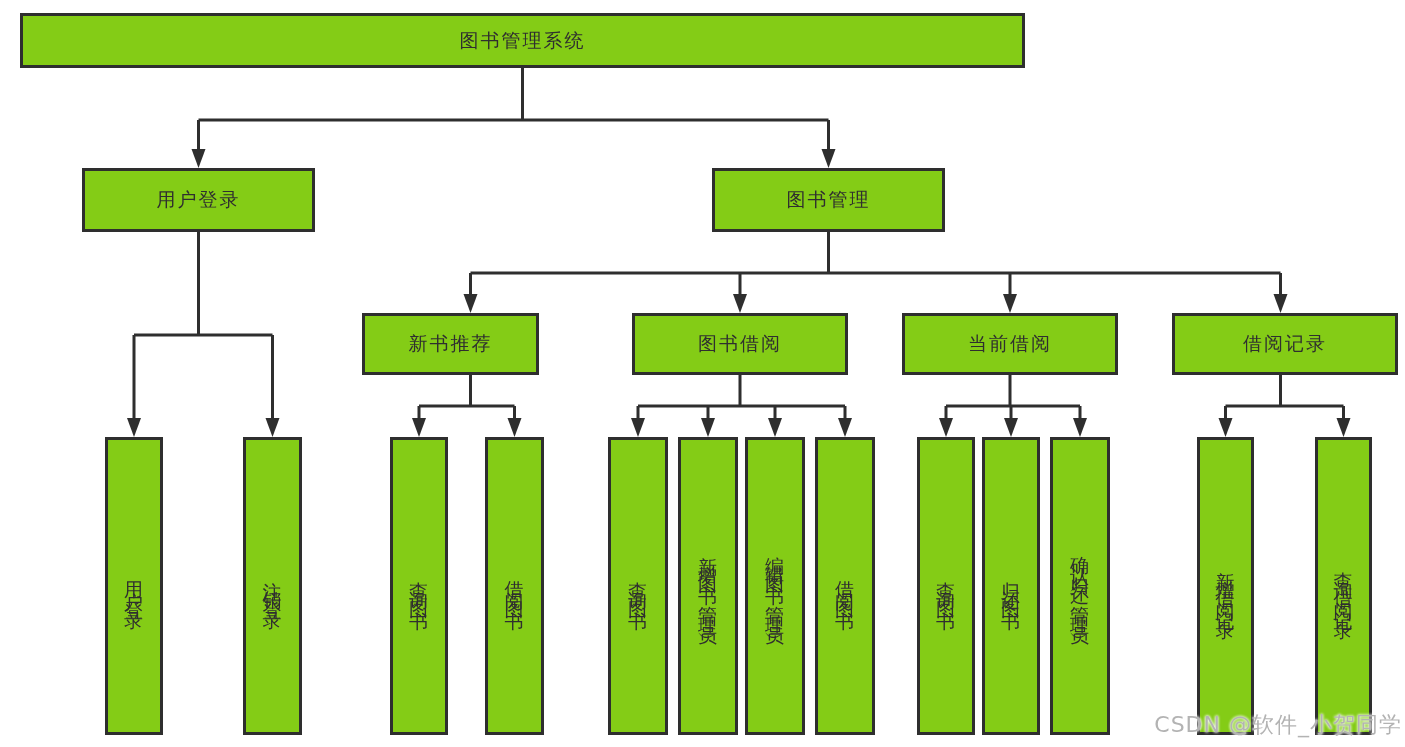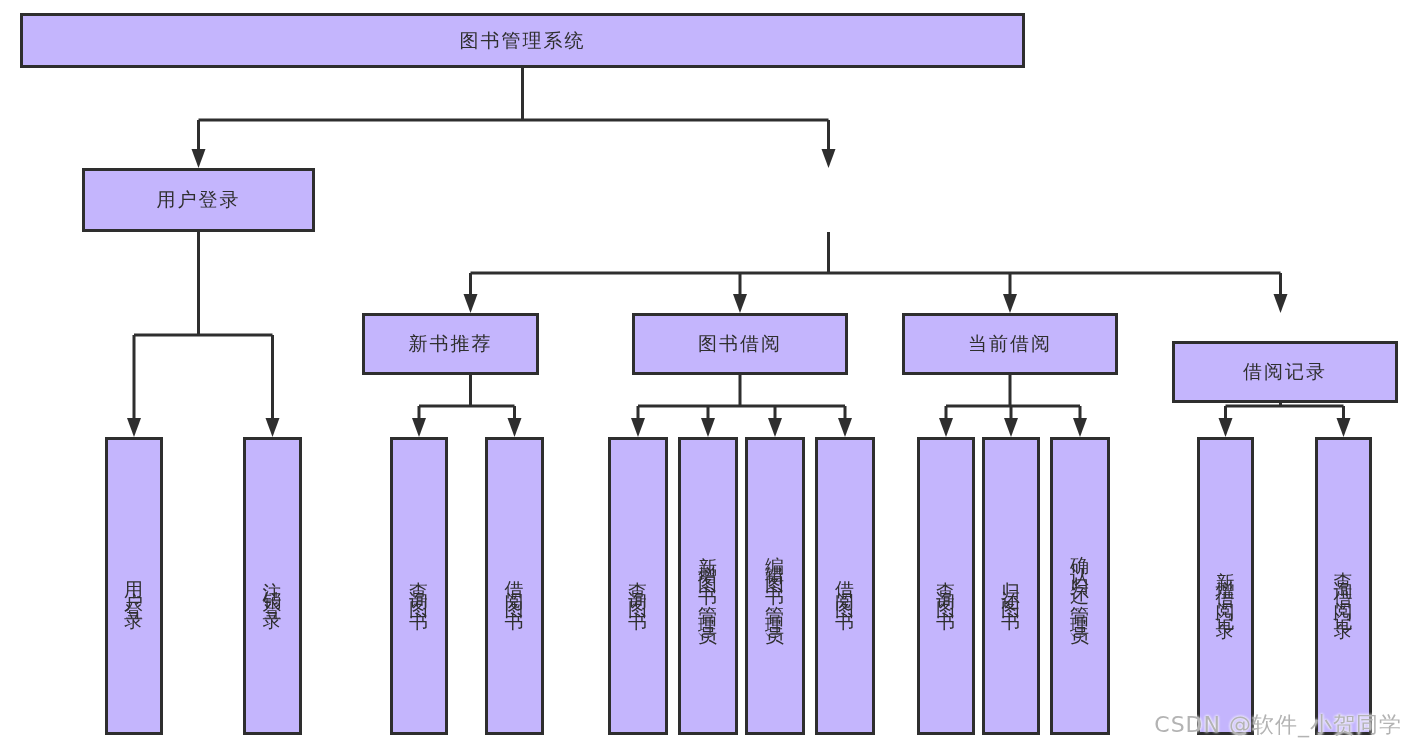--- a/index.html
+++ b/index.html
@@ -3,39 +3,39 @@
 <meta charset="utf-8">
 <style>
   html,body { margin:0; padding:0; background:#ffffff; }
   .stage {
     position:relative; width:1405px; height:747px; background:#ffffff;
     font-family:"DejaVu Sans", sans-serif; overflow:hidden;
   }
   .connectors { position:absolute; left:0; top:0; width:1405px; height:747px; pointer-events:none; }
   .box {
     position:absolute; box-sizing:border-box;
-    border:3px solid #2e2e2e; background:#c4b5fd;
+    border:3px solid #2e2e2e; background:#84cc16;
     display:flex; align-items:center; justify-content:center;
     color:#2f2f2f;
   }
   .box.h span { font-size:19px; letter-spacing:2px; white-space:nowrap; }
   .box.v span {
     writing-mode:vertical-rl; text-orientation:mixed;
     font-size:19px; letter-spacing:10px; line-height:1;
   }
   
   .n-root  { left:20px;  top:13px;  width:1005px; height:55px; }
   
   .n-l2a   { left:82px;  top:168px; width:233px; height:64px; }
   .n-l2b   { left:712px; top:168px; width:233px; height:64px; }
   
   .n-l3a   { left:362px;  top:313px; width:177px; height:62px; }
   .n-l3b   { left:632px;  top:313px; width:216px; height:62px; }
   .n-l3c   { left:902px;  top:313px; width:216px; height:62px; }
-  .n-l3d   { left:1172px; top:313px; width:226px; height:62px;margin-top:28px; }
+  .n-l3d   { left:1172px; top:313px; width:226px; height:62px; }
   
   .leaf { top:437px; height:298px; }
   .n-a1 { left:105px;  width:58px; }
   .n-a2 { left:243px;  width:59px; }
   .n-b1 { left:390px;  width:58px; }
   .n-b2 { left:485px;  width:59px; }
   .n-c1 { left:608px;  width:60px; }
   .n-c2 { left:678px;  width:60px; }
   .n-c3 { left:745px;  width:60px; }
   .n-c4 { left:815px;  width:60px; }
@@ -119,20 +119,23 @@
     </g>
   </svg>
 
   <div class="box h n-root">
     <span>图书管理系统</span>
   </div>
 
   <div class="box h n-l2a">
     <span>用户登录</span>
   </div>
+  <div class="box h n-l2b">
+    <span>图书管理</span>
+  </div>
 
   <div class="box h n-l3a">
     <span>新书推荐</span>
   </div>
   <div class="box h n-l3c">
     <span>当前借阅</span>
   </div>
   <div class="box h n-l3b">
     <span>图书借阅</span>
   </div>

